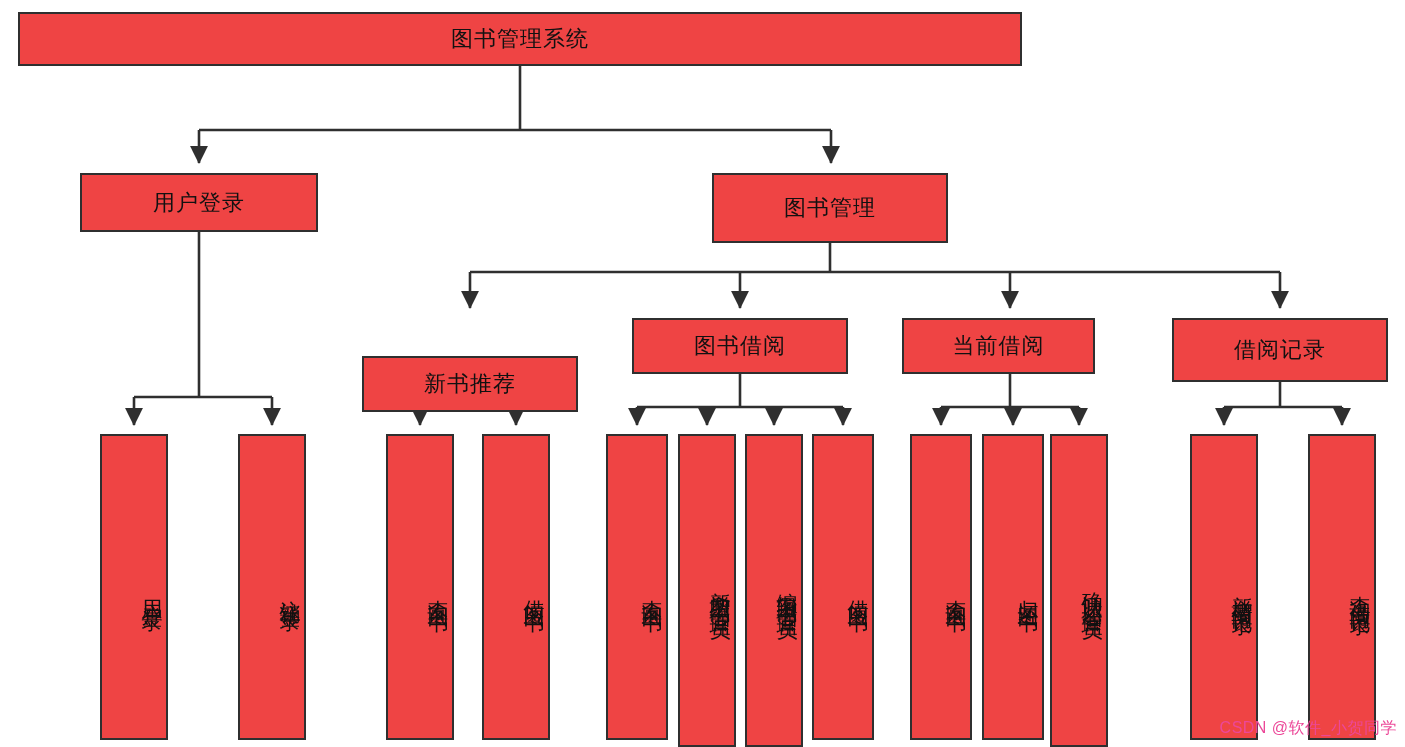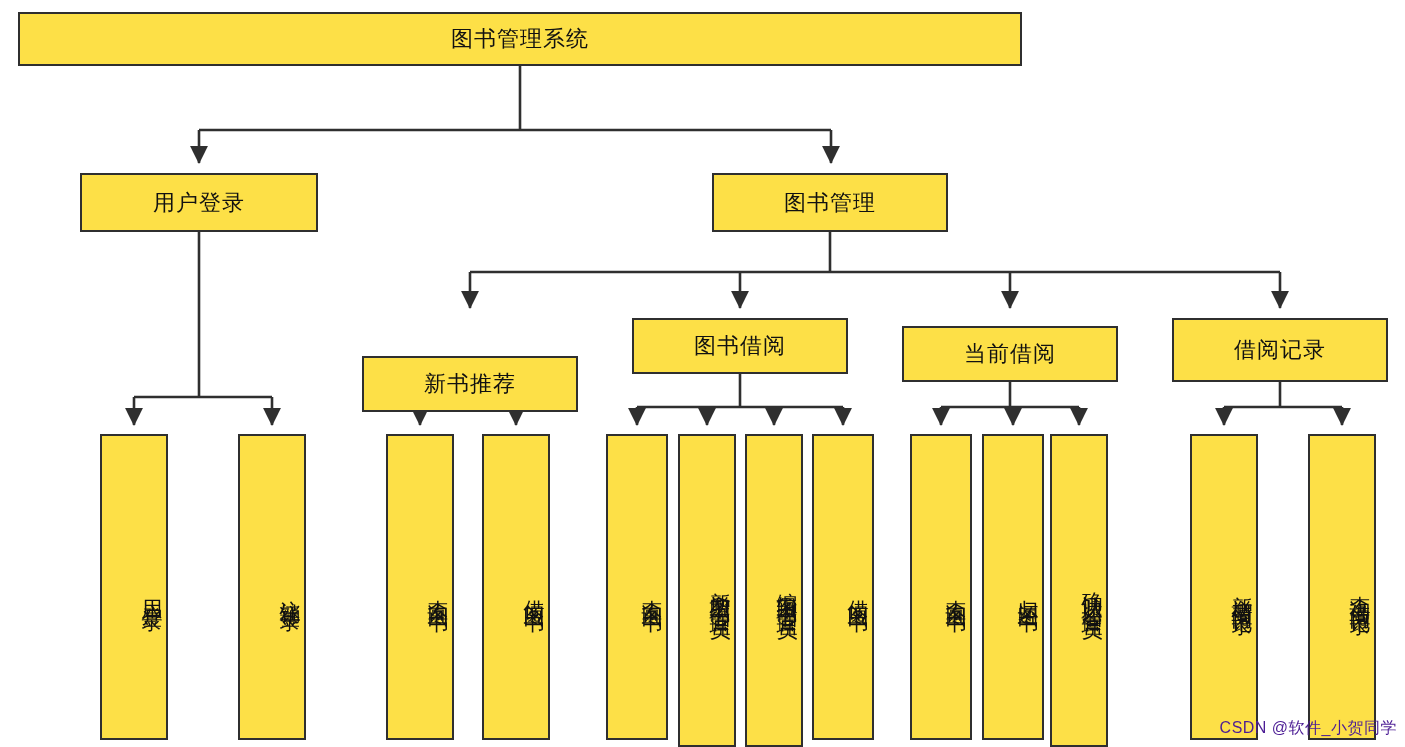--- a/index.html
+++ b/index.html
@@ -14,21 +14,21 @@
     position: relative;
     width: 1405px;
     height: 747px;
     background: #ffffff;
     overflow: hidden;
   }
   .node {
     position: absolute;
     box-sizing: border-box;
     border: 2.5px solid #2f2f2f;
-    background: #fde047;
+    background: #ef4444;
     display: flex;
     align-items: center;
     justify-content: center;
     color: #111111;
   }
   .node.horiz {
     font-size: 22px;
     letter-spacing: 1px;
   }
   .node.vert {
@@ -53,21 +53,21 @@
     top: 0;
     width: 1405px;
     height: 747px;
     pointer-events: none;
   }
   .watermark {
     position: absolute;
     right: 8px;
     bottom: 8px;
     font-size: 16px;
-    color: #4c1d95;
+    color: #ec4899;
     letter-spacing: 0.5px;
     white-space: nowrap;
   }
 </style>
 </head>
 <body>
 
 <div id="canvas">
 
   <svg class="links" viewBox="0 0 1405 747" xmlns="http://www.w3.org/2000/svg">
@@ -116,25 +116,25 @@
       <path d="M 1280 374 L 1280 407"></path>
       <path d="M 1224 407 L 1342 407"></path>
       <path d="M 1224 407 L 1224 425" marker-end="url(#arrow)"></path>
       <path d="M 1342 407 L 1342 425" marker-end="url(#arrow)"></path>
     </g>
   </svg>
 
   <div class="node horiz root" style="left: 18px; top: 12px; width: 1004px; height: 54px;">图书管理系统</div>
 
   <div class="node horiz" style="left: 80px; top: 173px; width: 238px; height: 59px;">用户登录</div>
-  <div class="node horiz" style="left: 712px; top: 173px; width: 236px; height: 59px;">图书管理</div>
+  <div class="node horiz" style="left: 712px; top: 173px; width: 236px; height: 70px;">图书管理</div>
 
   <div class="node horiz" style="left: 362px; top: 318px; width: 216px; height: 56px; margin-top: 38px;">新书推荐</div>
   <div class="node horiz" style="left: 632px; top: 318px; width: 216px; height: 56px;">图书借阅</div>
-  <div class="node horiz" style="left: 902px; top: 318px; width: 216px; height: 56px; margin-top: 8px;">当前借阅</div>
+  <div class="node horiz" style="left: 902px; top: 318px; width: 193px; height: 56px;">当前借阅</div>
   <div class="node horiz" style="left: 1172px; top: 318px; width: 216px; height: 64px;">借阅记录</div>
 
   <div class="node vert" style="left: 100px; top: 434px; width: 68px; height: 306px;">用户登录</div>
   <div class="node vert" style="left: 238px; top: 434px; width: 68px; height: 306px;">注销登录</div>
   <div class="node vert" style="left: 386px; top: 434px; width: 68px; height: 306px;">查询图书</div>
   <div class="node vert" style="left: 482px; top: 434px; width: 68px; height: 306px;">借阅图书</div>
   <div class="node vert" style="left: 606px; top: 434px; width: 62px; height: 306px;">查询图书</div>
   <div class="node vert tall-text" style="left: 678px; top: 434px; width: 58px; height: 313px;">新增图书（管理员）</div>
   <div class="node vert tall-text" style="left: 745px; top: 434px; width: 58px; height: 313px;">编辑图书（管理员）</div>
   <div class="node vert" style="left: 812px; top: 434px; width: 62px; height: 306px;">借阅图书</div>

